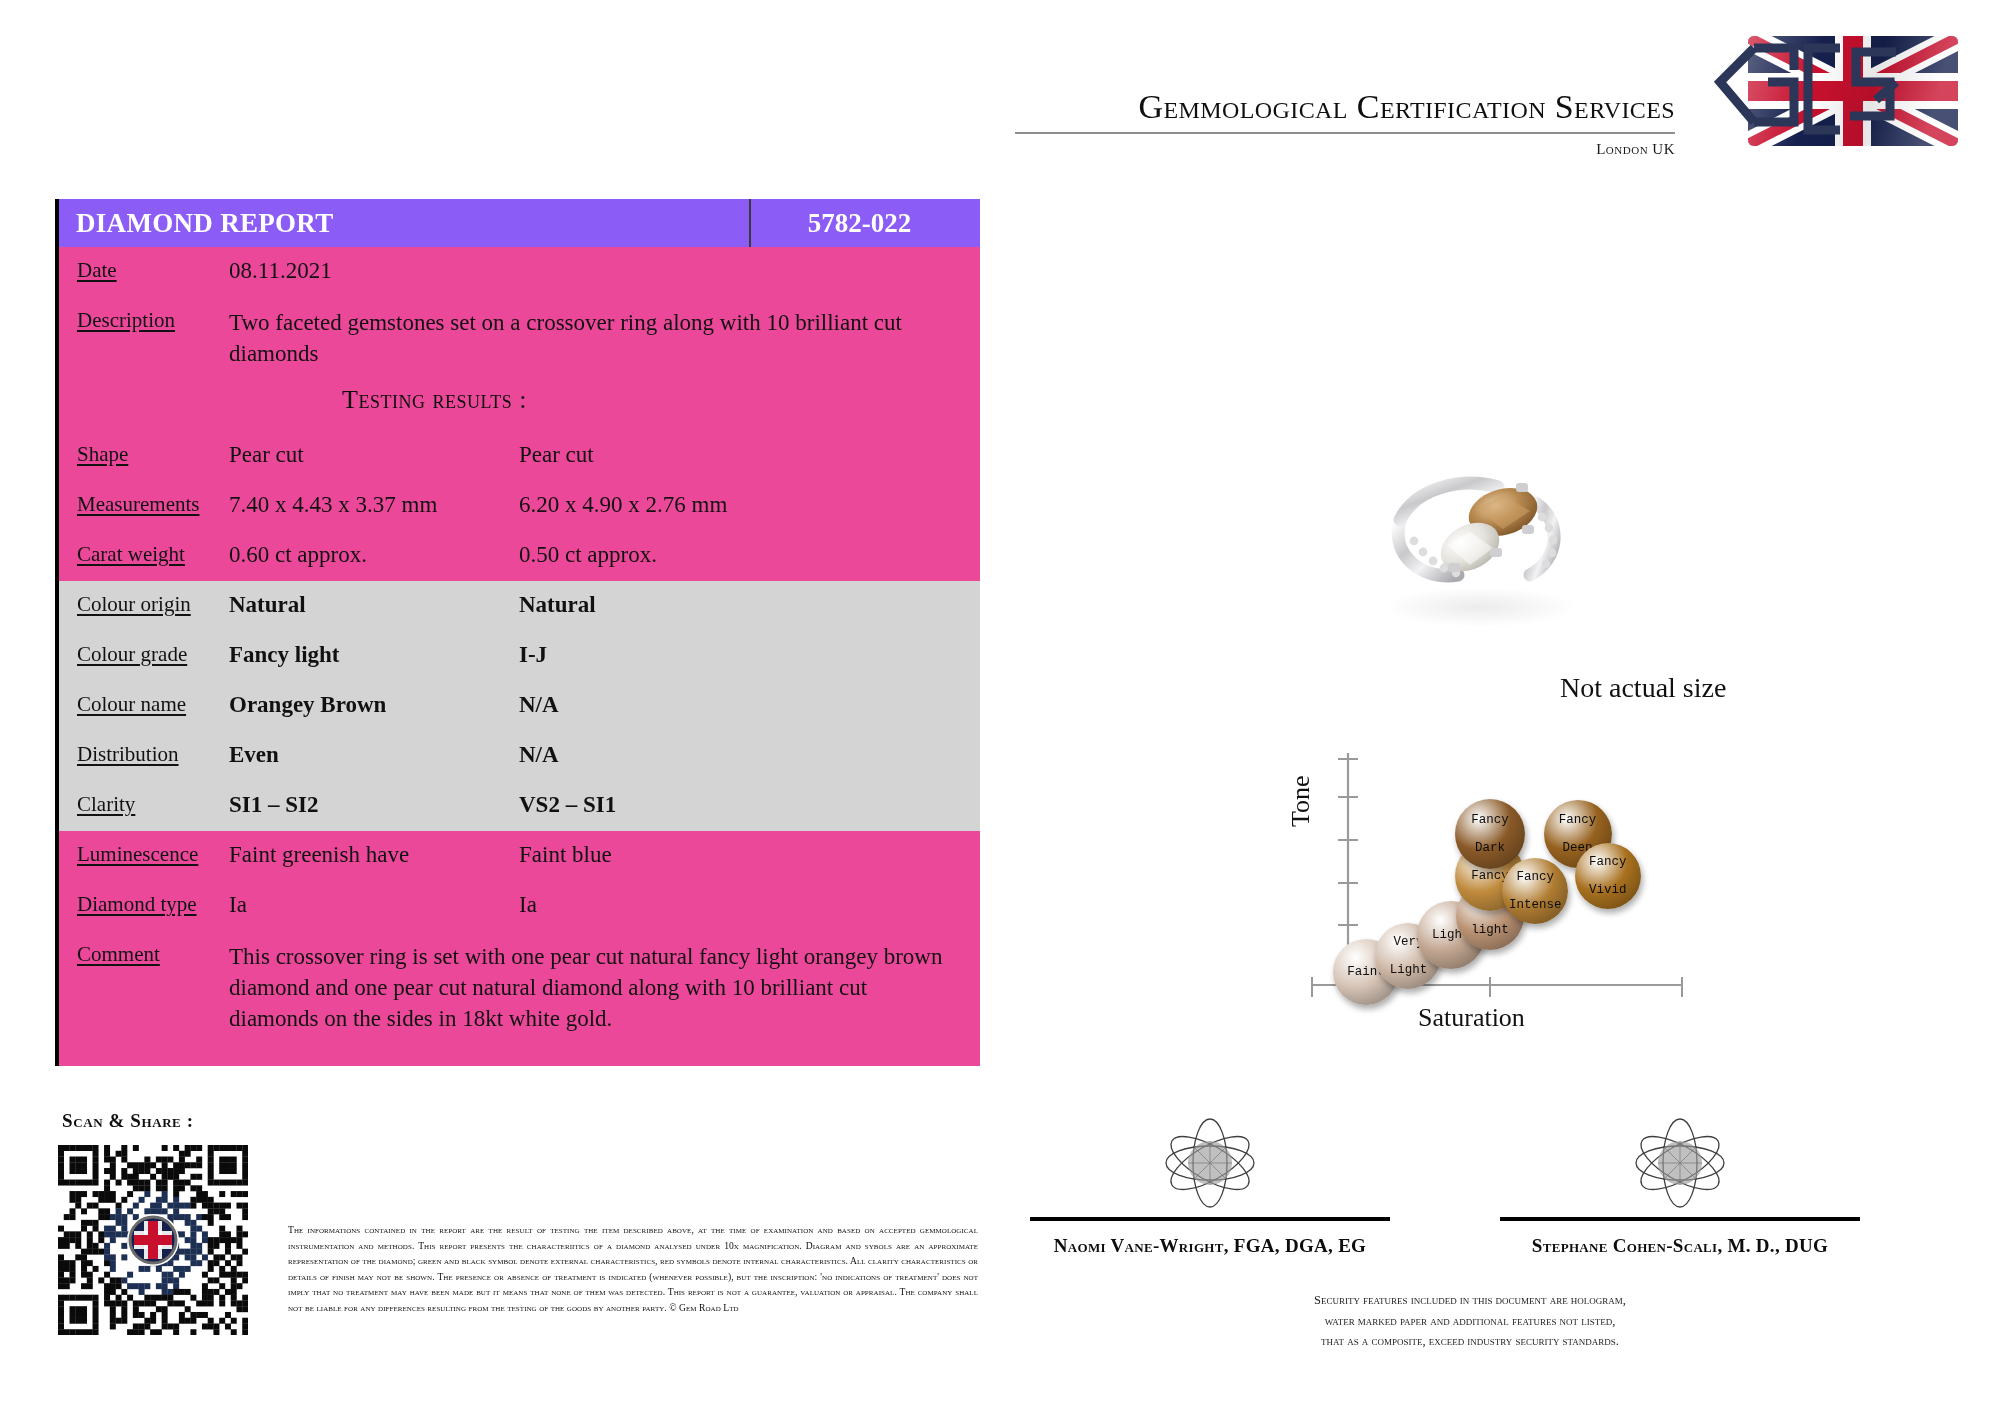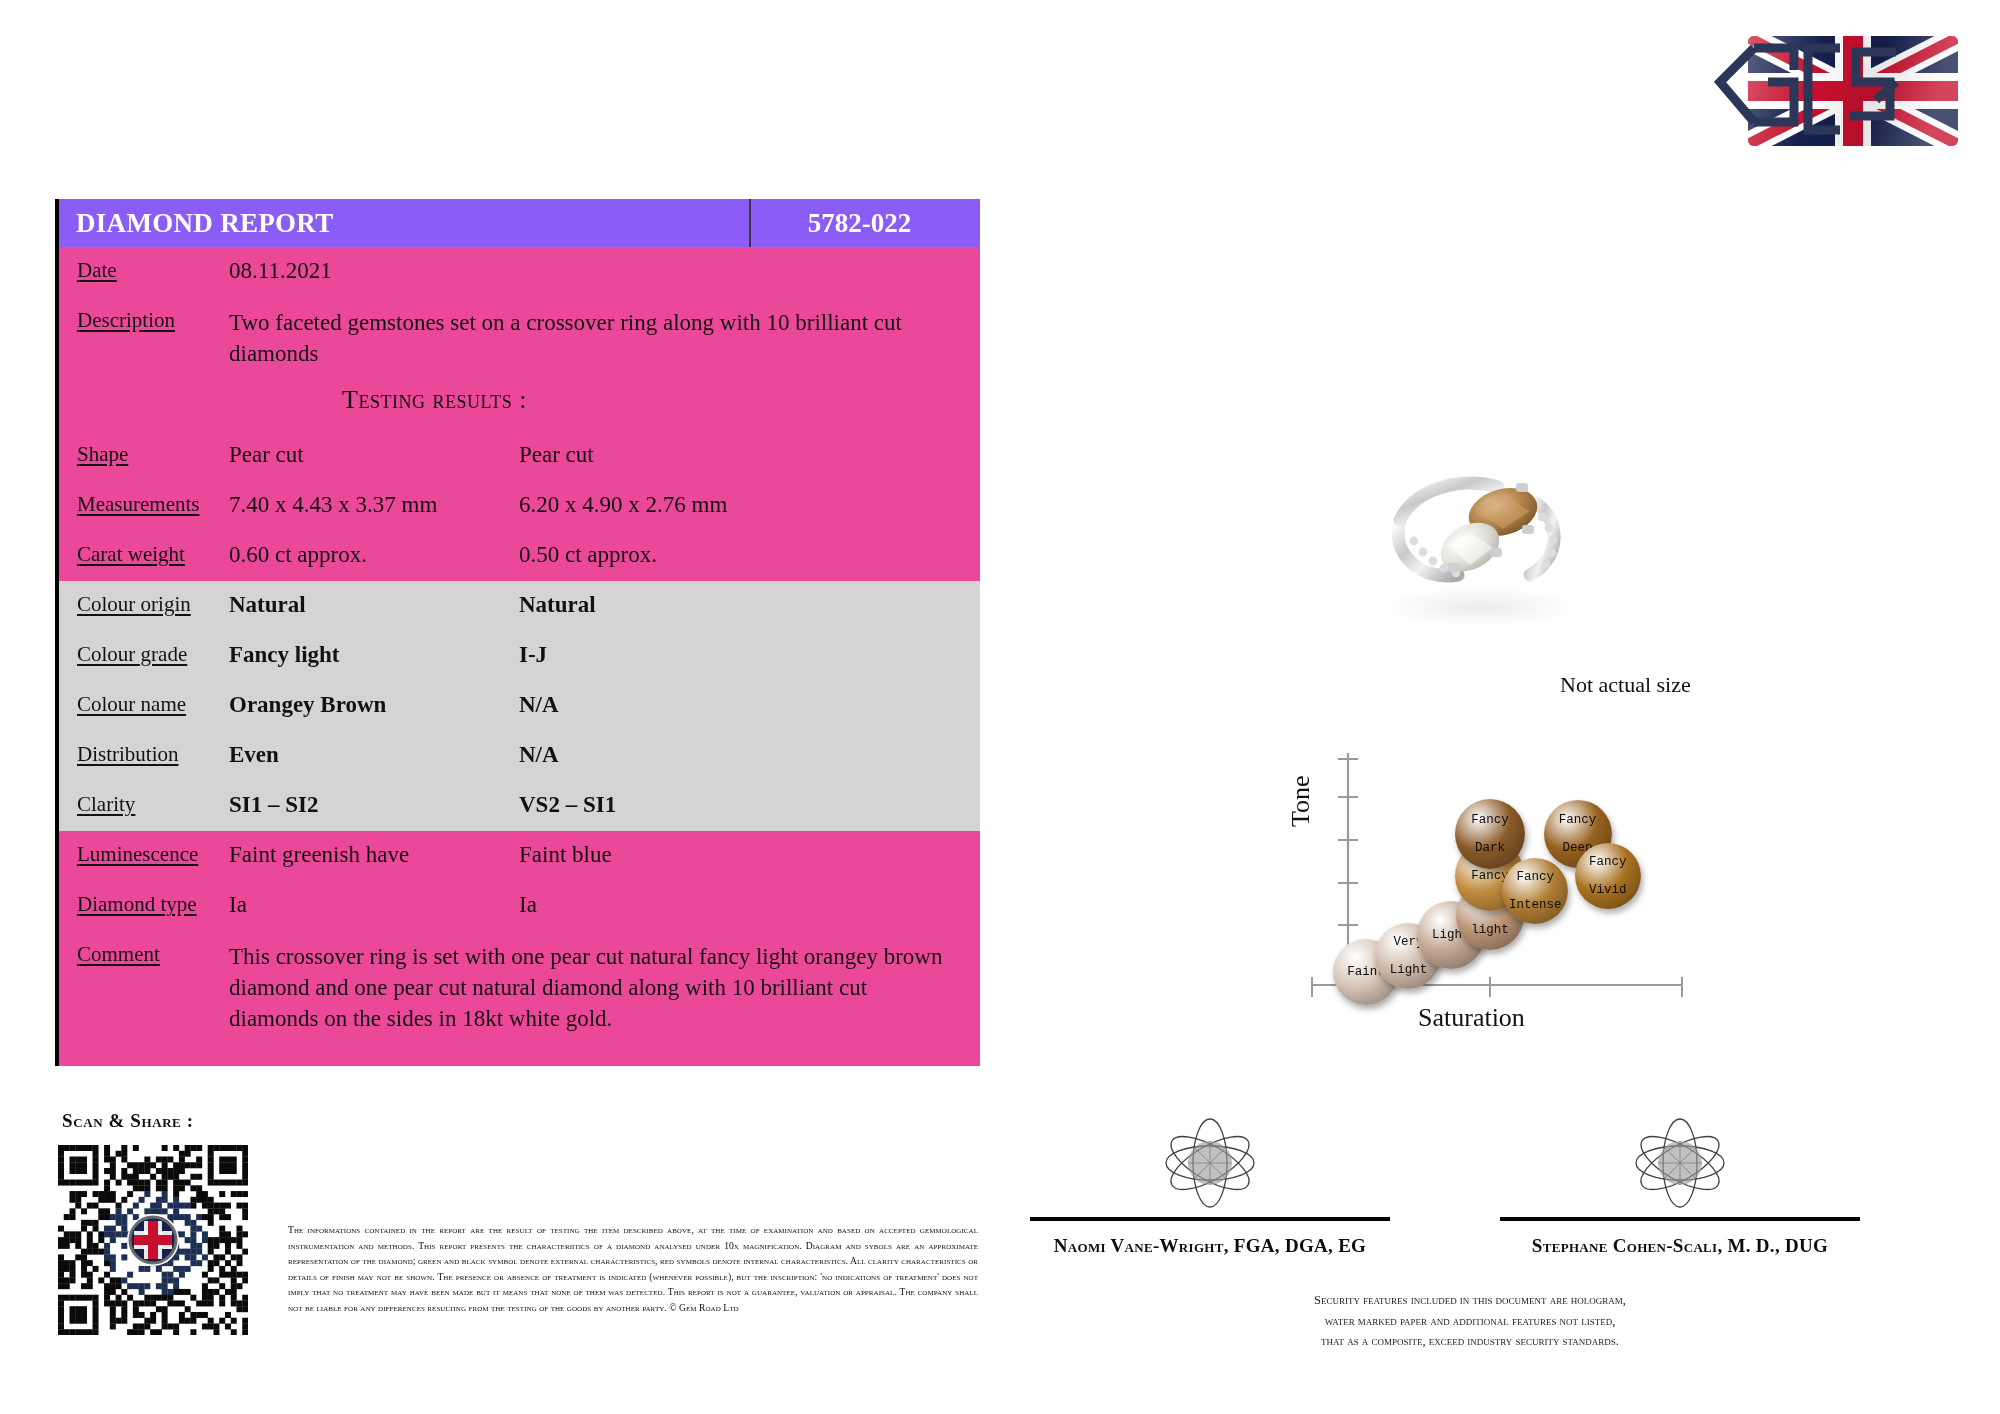--- a/index.html
+++ b/index.html
@@ -97,21 +97,21 @@
   }
   .row-comment { display:flex; align-items:flex-start; padding-bottom: 18px; }
 
   
   .ring-photo {
     position: absolute; left: 1330px; top: 425px;
     width: 300px; height: 230px;
   }
   .not-actual {
     position: absolute; left: 1560px; top: 672px;
-    font-size: 22px; color: #111;
+    font-size: 28px; color: #111;
   }
 
   
   .chart { position: absolute; left: 1290px; top: 735px; width: 420px; height: 300px; }
   .axis-y-label {
     position: absolute; left: -4px; top: 92px;
     font-size: 26px; color: #111;
     transform: rotate(-90deg); transform-origin: left top;
     white-space: nowrap;
   }
@@ -155,20 +155,25 @@
   .security {
     position: absolute; left: 1160px; top: 1290px; width: 620px;
     text-align: center; font-size: 12.5px; line-height: 1.65;
     font-variant: small-caps; color: #1c1c1c;
   }
 </style>
 </head>
 <body>
 
 <div class="header">
+  <div class="brand-block">
+    <div class="brand-title">Gemmological Certification Services</div>
+    <div class="brand-rule"></div>
+    <div class="brand-sub">London UK</div>
+  </div>
 
   <div class="logo-wrap">
     <div class="flag">
       <div class="flag-blue"></div>
       <div class="flag-dx" style="transform:translate(-50%,-50%) rotate(27deg)"></div>
       <div class="flag-dx" style="transform:translate(-50%,-50%) rotate(-27deg)"></div>
       <div class="flag-dx2" style="transform:translate(-50%,-50%) rotate(27deg)"></div>
       <div class="flag-dx2" style="transform:translate(-50%,-50%) rotate(-27deg)"></div>
       <div class="flag-cv"></div>
       <div class="flag-ch"></div>

